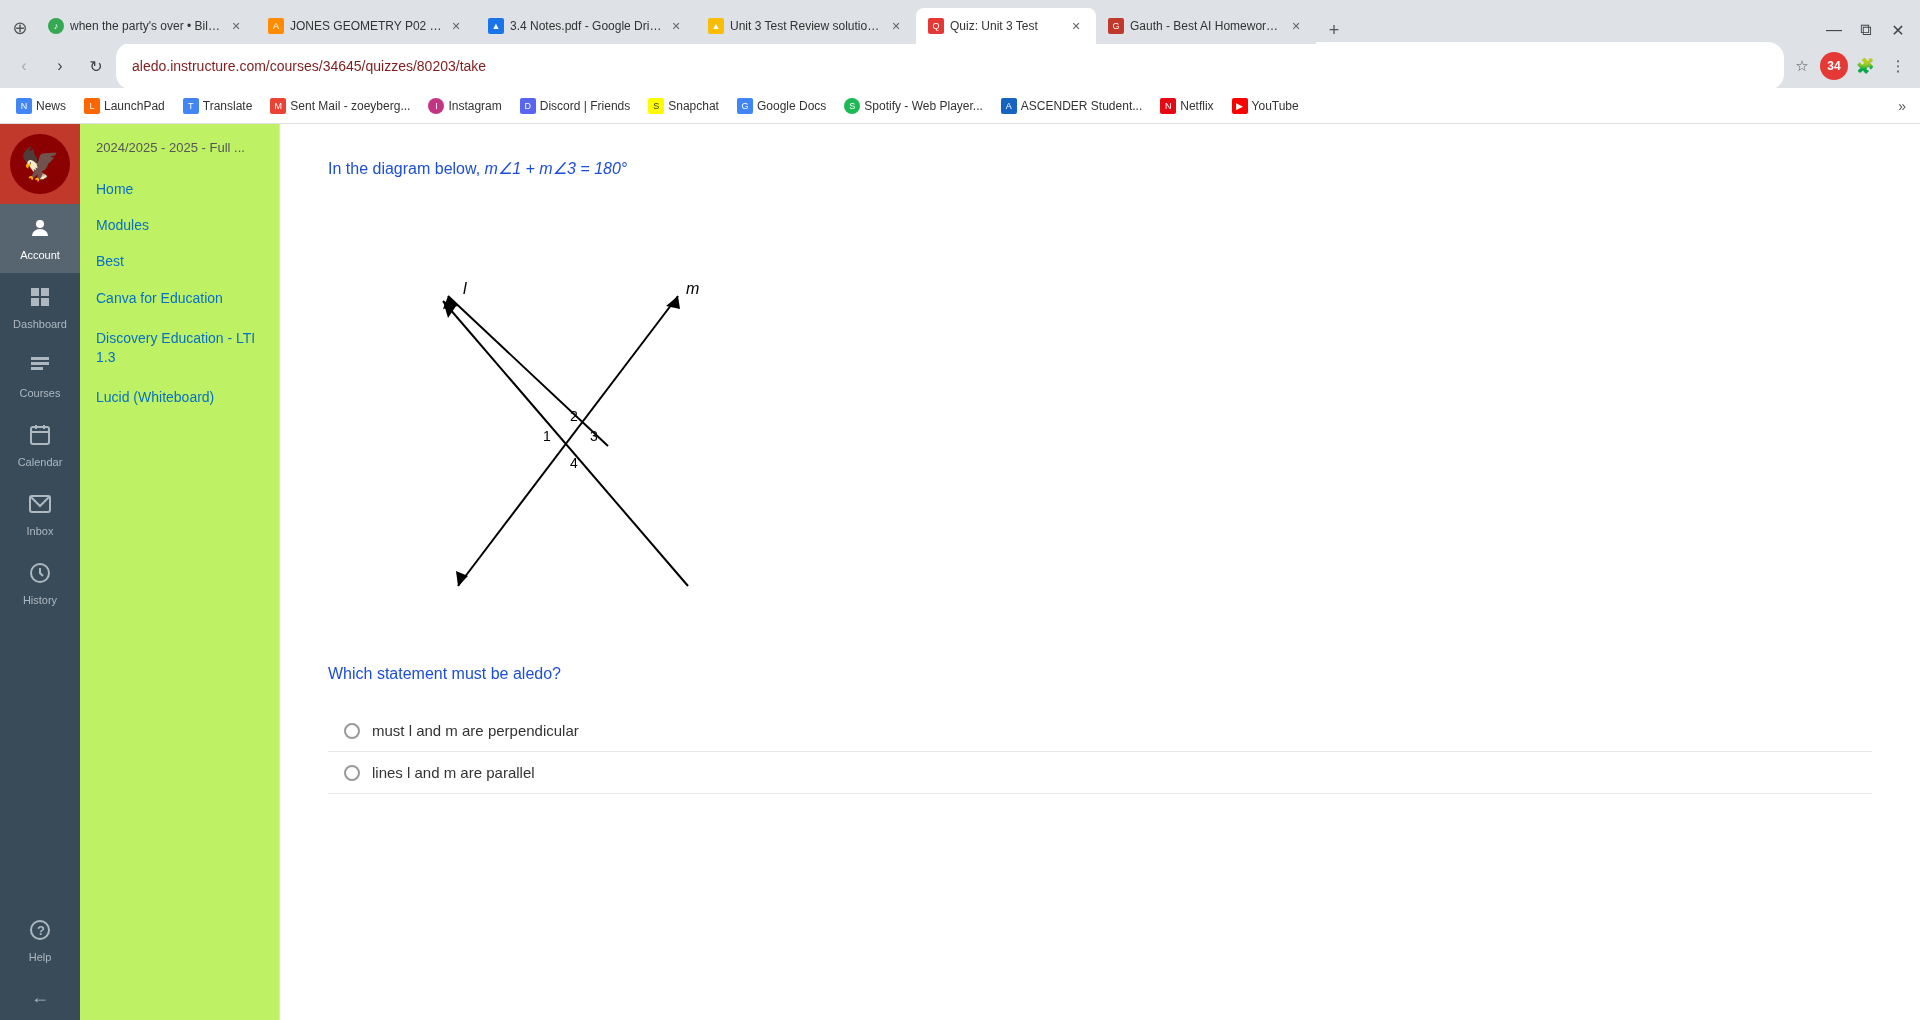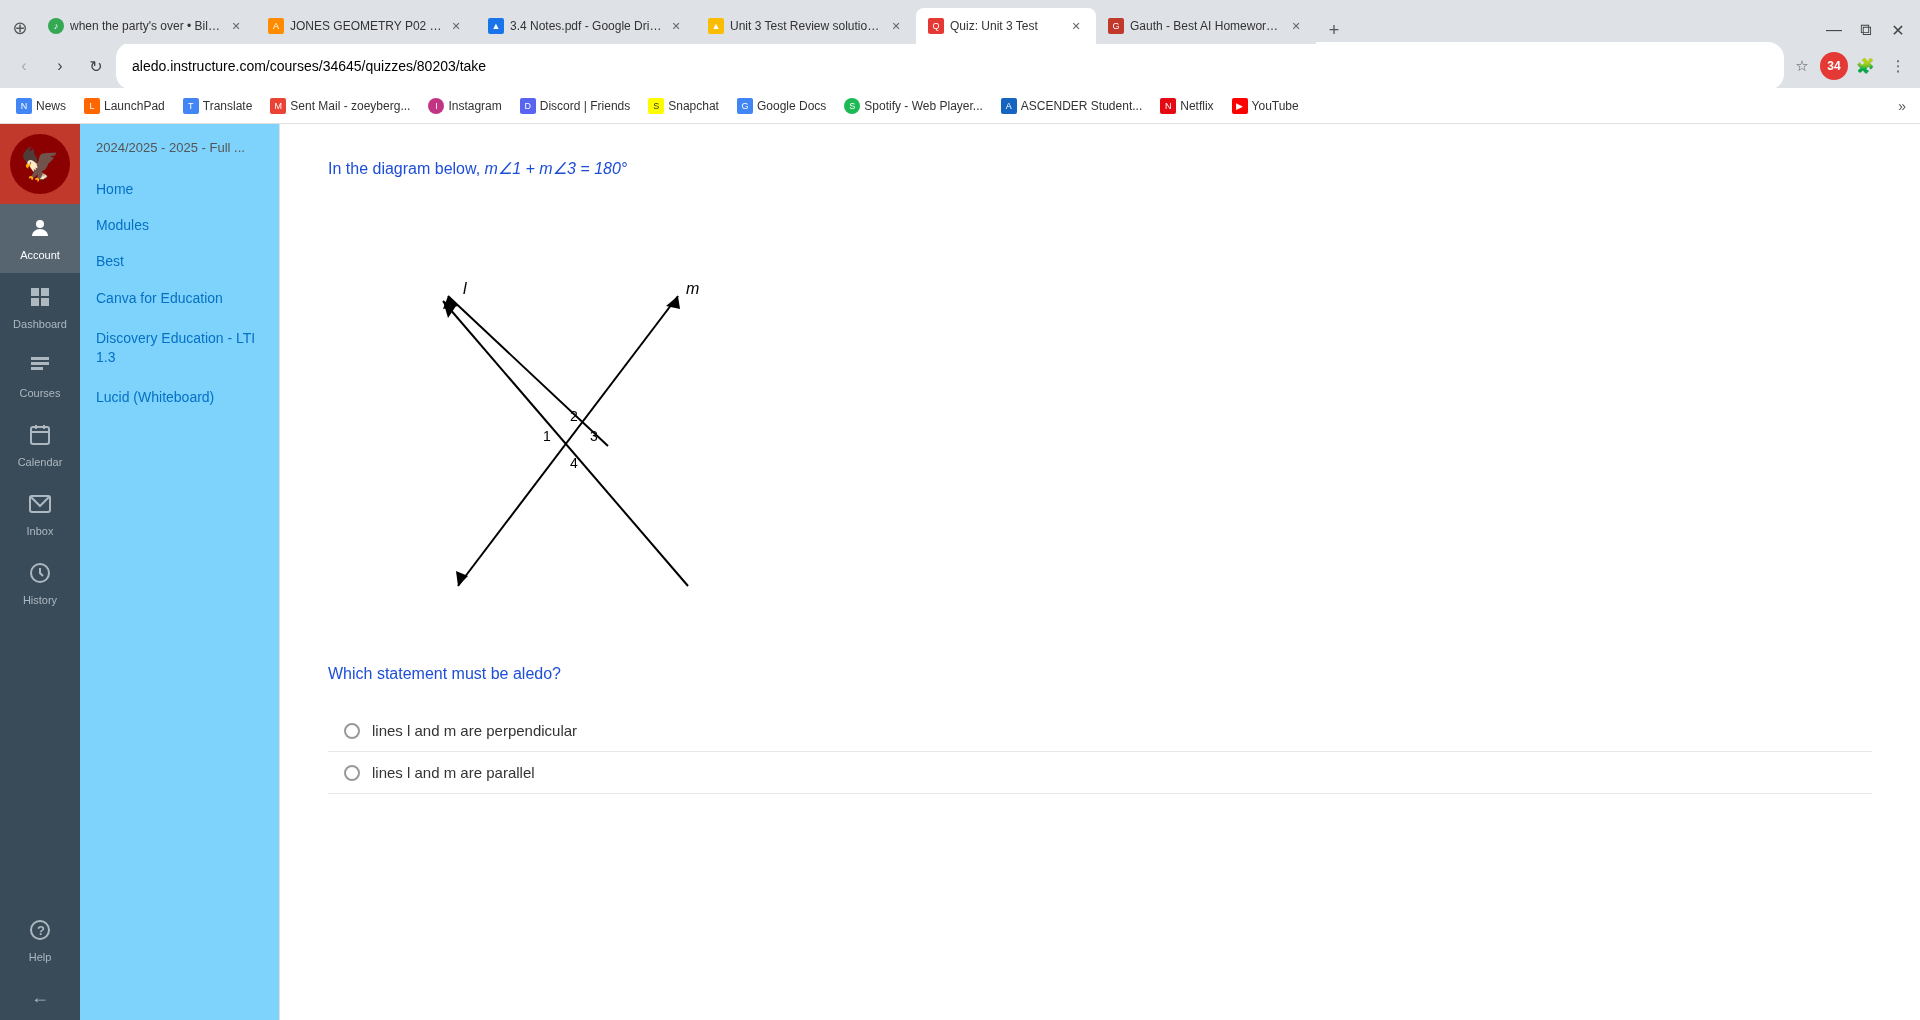--- a/index.html
+++ b/index.html
@@ -16,21 +16,21 @@
     .tab-title { overflow: hidden; text-overflow: ellipsis; white-space: nowrap; flex: 1; }
     .tab-close { margin-left: 6px; width: 16px; height: 16px; display: flex; align-items: center; justify-content: center; border-radius: 50%; font-size: 11px; color: #666; flex-shrink: 0; }
     .tab-new { width: 28px; height: 28px; display: flex; align-items: center; justify-content: center; font-size: 18px; color: #555; margin-left: 4px; border-radius: 50%; cursor: pointer; }
     .window-controls { margin-left: auto; display: flex; align-items: center; gap: 4px; padding-right: 8px; }
     .win-btn { width: 28px; height: 28px; display: flex; align-items: center; justify-content: center; font-size: 16px; color: #444; cursor: pointer; }
 
     
     .address-bar { display: flex; align-items: center; padding: 4px 8px; background: #dee1e6; height: 44px; gap: 4px; }
     .nav-btn { width: 32px; height: 32px; display: flex; align-items: center; justify-content: center; border-radius: 50%; cursor: pointer; color: #444; font-size: 16px; }
     .nav-btn.disabled { color: #aaa; cursor: default; }
-    .address-input { flex: 1; height: 48px; border-radius: 16px; background: #fff; border: none; padding: 0 16px; font-size: 14px; color: #000000; outline: none; }
+    .address-input { flex: 1; height: 48px; border-radius: 16px; background: #fff; border: none; padding: 0 16px; font-size: 14px; color: #7f1d1d; outline: none; }
     .address-right { display: flex; align-items: center; gap: 4px; }
     .addr-icon { width: 28px; height: 28px; display: flex; align-items: center; justify-content: center; border-radius: 50%; cursor: pointer; color: #555; font-size: 15px; }
 
     
     .bookmarks-bar { display: flex; align-items: center; padding: 4px 8px; background: #fff; border-bottom: 1px solid #e0e0e0; height: 36px; gap: 2px; overflow: hidden; }
     .bookmark-item { display: flex; align-items: center; padding: 4px 8px; border-radius: 4px; cursor: pointer; font-size: 12px; color: #333; white-space: nowrap; gap: 4px; }
     .bk-more { margin-left: auto; padding: 4px 6px; cursor: pointer; font-size: 14px; color: #555; }
 
     
     .main-layout { display: flex; height: calc(1020px - 124px); }
@@ -40,21 +40,21 @@
     .sidebar-logo { width: 80px; height: 80px; background: #c0392b; display: flex; align-items: center; justify-content: center; flex-shrink: 0; }
     .sidebar-logo-placeholder { width: 60px; height: 60px; background: #8B0000; border-radius: 50%; display: flex; align-items: center; justify-content: center; }
     .hawk-icon { font-size: 32px; color: #ff8c00; }
     .sidebar-item { display: flex; flex-direction: column; align-items: center; justify-content: center; width: 80px; padding: 12px 4px; cursor: pointer; color: #adb8c0; gap: 4px; text-align: center; }
     .sidebar-item.active { background: rgba(255,255,255,0.15); color: #fff; }
     .sidebar-item-icon { font-size: 20px; }
     .sidebar-item-label { font-size: 11px; }
     .sidebar-collapse { display: flex; flex-direction: column; align-items: center; justify-content: center; width: 80px; padding: 12px 4px; cursor: pointer; color: #adb8c0; }
 
     
-    .left-nav { width: 200px; background: #7dd3fc; border-right: 1px solid #e0e0e0; padding: 16px 0; flex-shrink: 0; }
+    .left-nav { width: 200px; background: #bef264; border-right: 1px solid #e0e0e0; padding: 16px 0; flex-shrink: 0; }
     .left-nav-year { padding: 0 16px 16px; color: #555; font-size: 13px; }
     .left-nav-item { padding: 10px 16px; cursor: pointer; color: #0770c4; font-size: 14px; text-decoration: none; display: block; }
     .left-nav-item.multiline { line-height: 1.4; }
 
     
     .content-area { flex: 1; background: #f5f5f5; overflow-y: auto; padding: 0; }
     .quiz-container { background: #fff; margin: 0; padding: 32px 48px; min-height: 100%; }
 
     
     .question-text { font-size: 16px; color: #1d4ed8; margin-bottom: 24px; line-height: 1.6; }
@@ -319,21 +319,21 @@
           <text x="262" y="235" font-size="14" fill="black">3</text>
           <text x="242" y="262" font-size="14" fill="black">4</text>
         </svg>
       </div>
 
       <div class="question-text">Which statement must be aledo?</div>
 
       <div class="answer-section">
         <div class="answer-option">
           <div class="radio-circle"></div>
-          <span class="answer-text">lines l and m are perpendicular</span>
+          <span class="answer-text">must l and m are perpendicular</span>
         </div>
         <div class="answer-option">
           <div class="radio-circle"></div>
           <span class="answer-text">lines l and m are parallel</span>
         </div>
       </div>
 
     </div>
   </div>
 </div>

